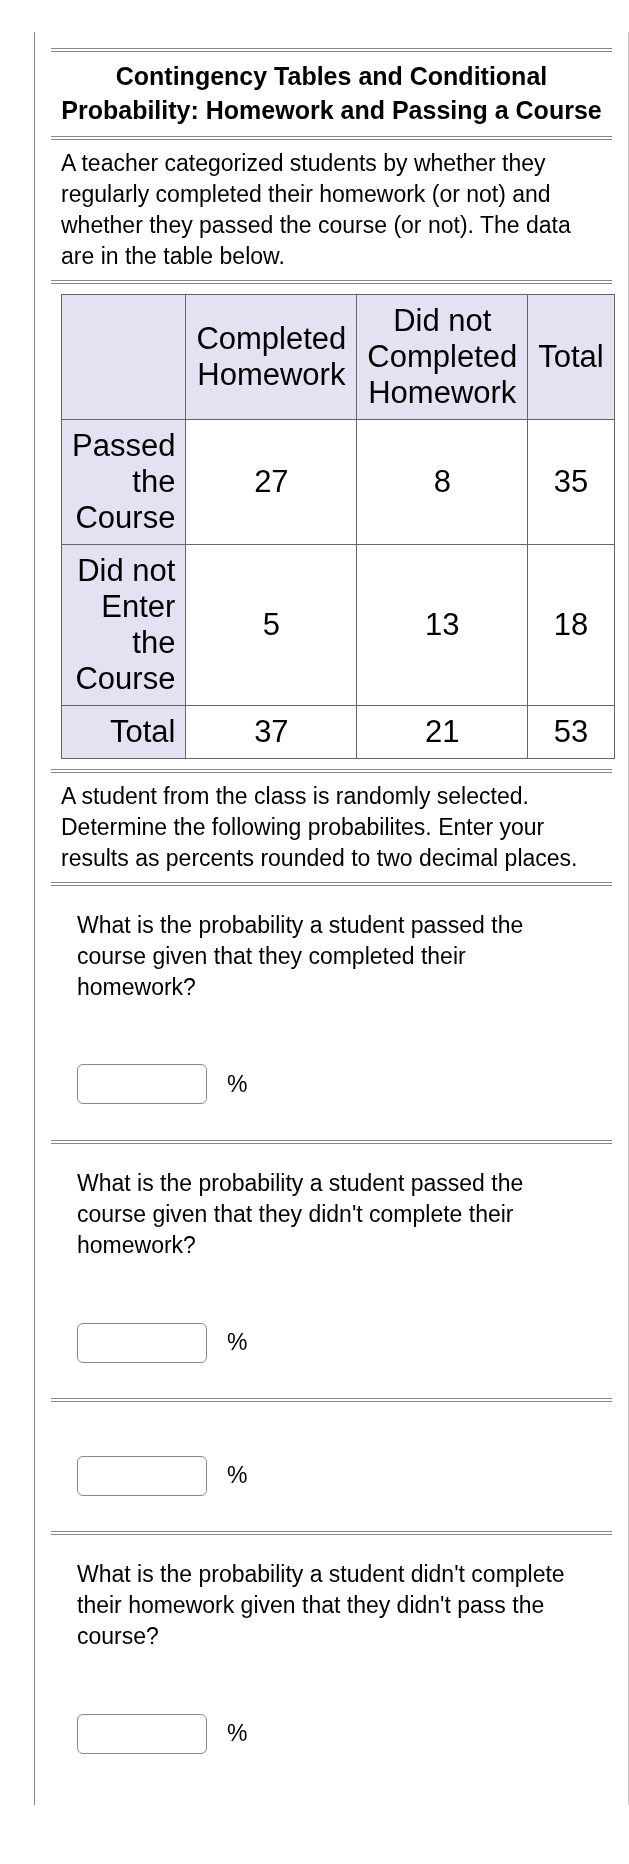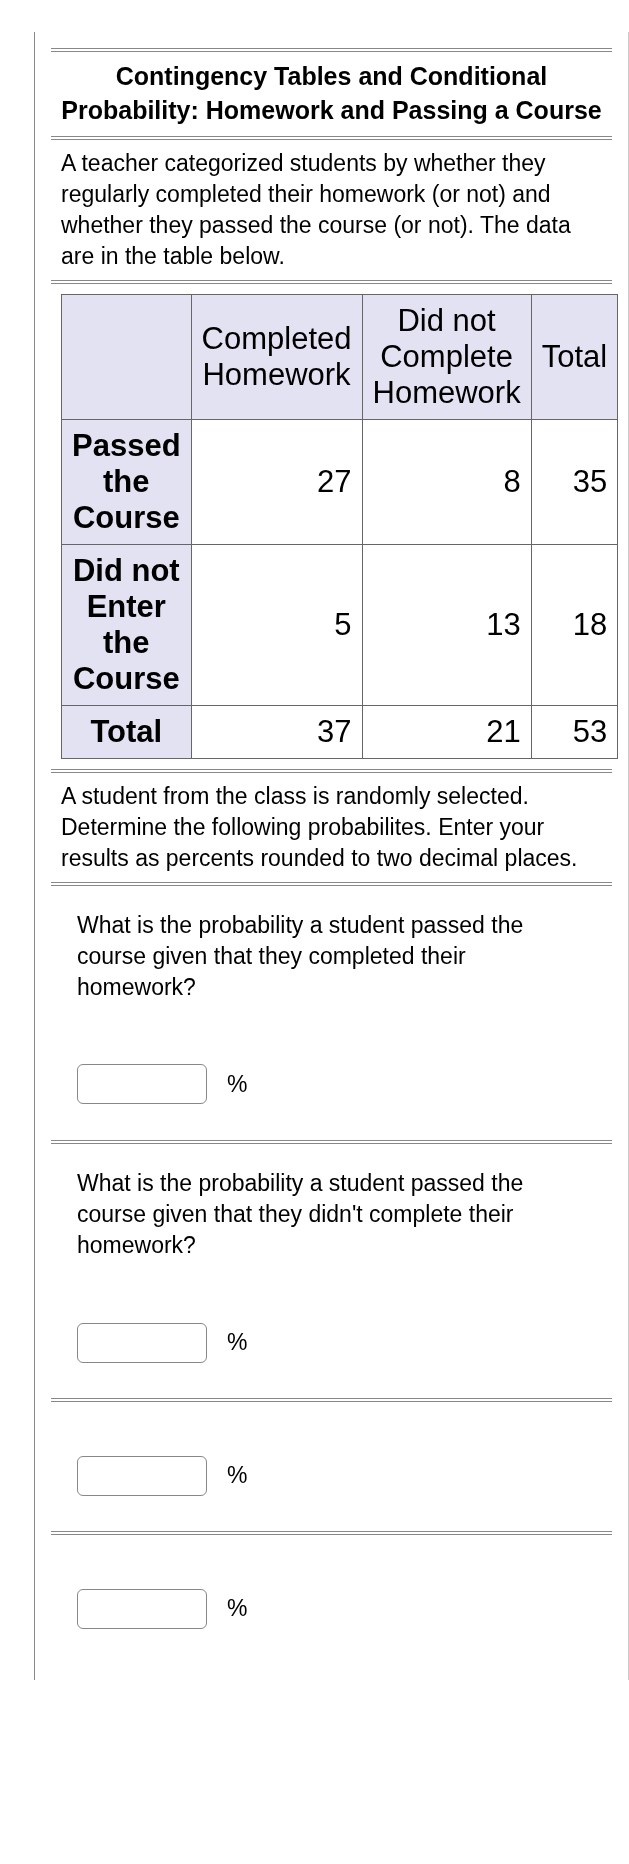--- a/index.html
+++ b/index.html
@@ -35,24 +35,24 @@
   padding: 8px 10px;
   text-align: center;
   vertical-align: middle;
 }
 .data-table th {
   background: #e3e2f2;
   font-weight: 400;
 }
 .data-table .rowhead {
   background: #e3e2f2;
-  text-align: center;
-  font-weight: 700;
+  text-align: right;
+  font-weight: 400;
 }
-.data-table .num { text-align: right; }
+.data-table .num { }
 .answer-row {
   display: flex;
   align-items: center;
   gap: 4px;
   margin-top: 18px;
 }
 .answer-input {
   width: 130px;
   height: 40px;
   border: 1px solid #888;
@@ -71,21 +71,21 @@
   <div class="section title-section">Contingency Tables and Conditional Probability: Homework and Passing a Course</div>
 
   <div class="section">A teacher categorized students by whether they regularly completed their homework (or not) and whether they passed the course (or not). The data are in the table below.</div>
 
   <div class="table-wrap">
     <table class="data-table">
       <tbody>
           <tr>
         <th></th>
         <th>Completed Homework</th>
-        <th>Did not Complete Homework</th>
+        <th>Did not Completed Homework</th>
         <th>Total</th>
       </tr>
       <tr>
         <th class="rowhead">Passed the Course</th>
         <td class="num">27</td>
         <td class="num">8</td>
         <td class="num">35</td>
       </tr>
       <tr>
         <th class="rowhead">Did not Enter the Course</th>
@@ -122,19 +122,20 @@
   </div>
 
   <div class="section">
     <div class="answer-row">
       <input class="answer-input" type="text" style="">
       <span class="pct">%</span>
     </div>
   </div>
 
   <div class="section" style="border-bottom:none;">
+    <div>What is the probability a student didn't complete their homework given that they didn't pass the course?</div>
     <div class="answer-row">
       <input class="answer-input" type="text" style="">
       <span class="pct">%</span>
     </div>
   </div>
 
 </div>
 
 </body></html>

